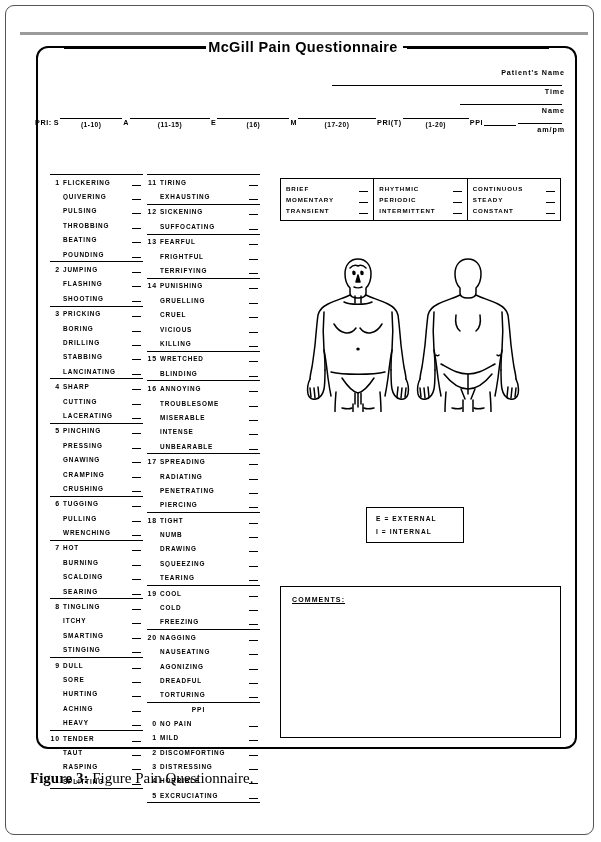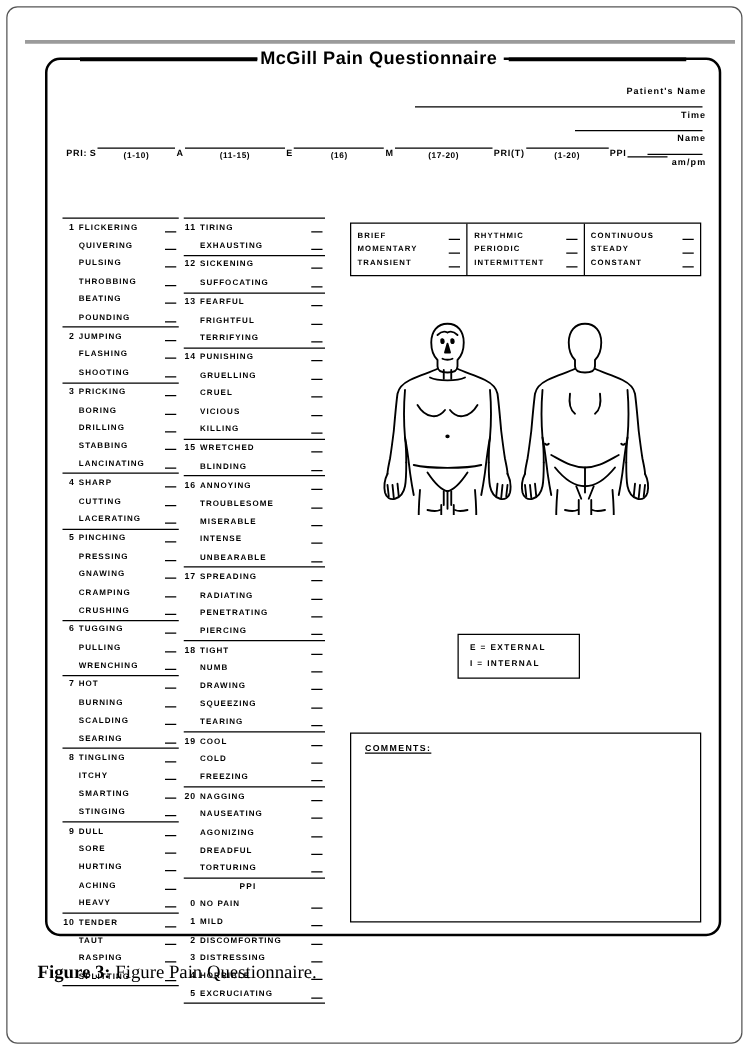--- a/index.html
+++ b/index.html
@@ -96,21 +96,21 @@
   .fill-line {
     border-bottom: 1.6px solid #000;
     height: 8px;
     margin: 0 3px 1px 3px;
   }
   .lbl { padding-bottom: 0px; }
 
   
   #pri-row {
     position: absolute;
-    left: 46px;
+    left: 28px;
     top: 104px;
     width: 515px;
     display: flex;
     align-items: flex-end;
     font-size: 7.2px;
     font-weight: bold;
     letter-spacing: 0.6px;
     white-space: nowrap;
   }
   .pri-seg { display: flex; flex-direction: column; align-items: center; }

